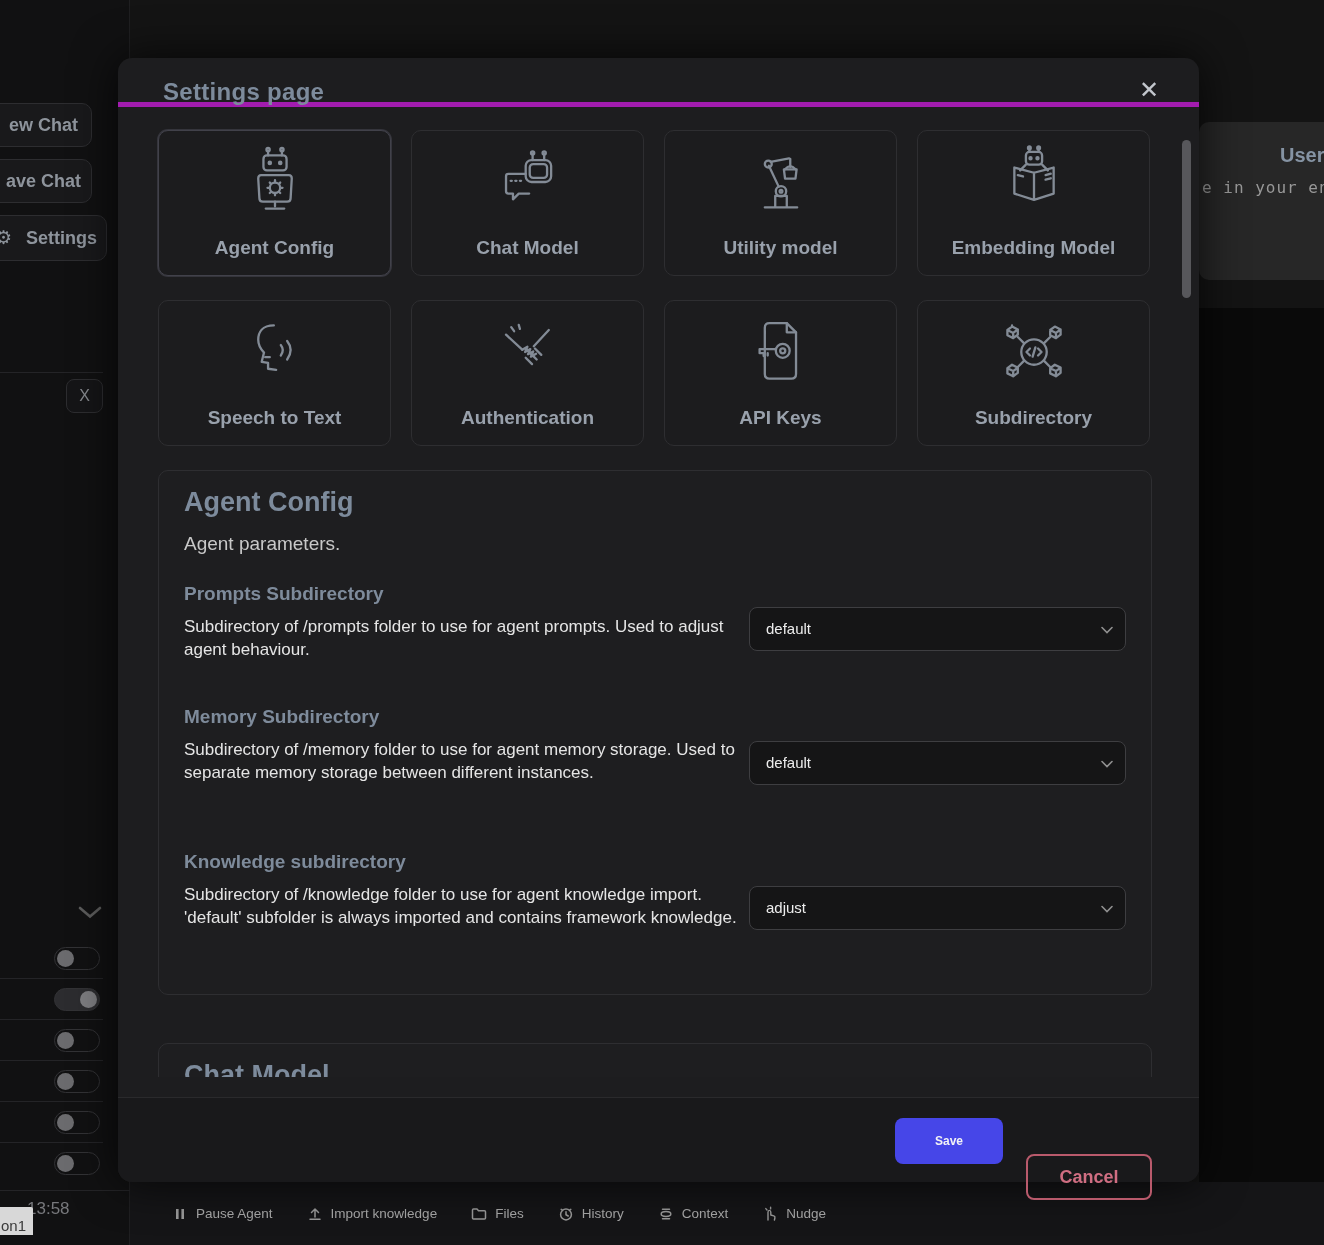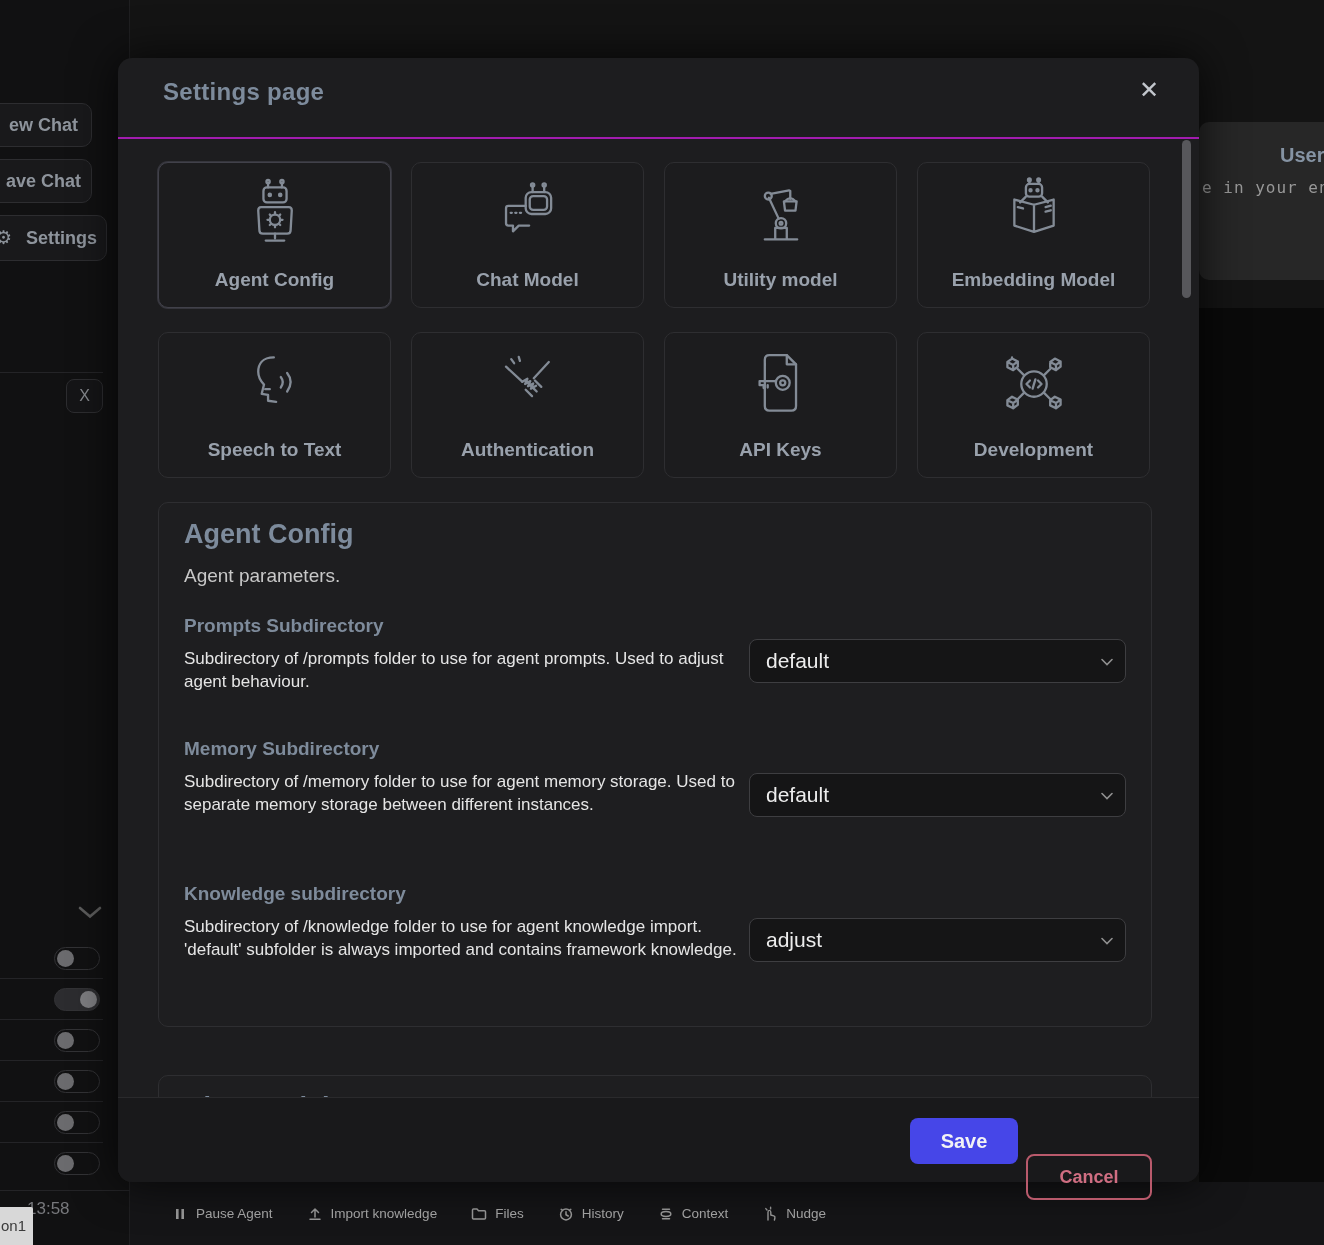--- a/index.html
+++ b/index.html
@@ -17,40 +17,40 @@
   .gear { position:absolute; font-size:19px; color:#8e949c; top:0; }
   .side-divider { position:absolute; left:0; height:1px; background:#242427; }
   .x-btn { position:absolute; left:66px; top:379px; width:37px; height:34px; border:1px solid #2d2d30; border-radius:8px;
     color:#85888d; font-size:16px; text-align:center; line-height:32px; background:#151517; }
   .chev-wrap { position:absolute; left:78px; top:905px; }
   .toggle { position:absolute; left:54px; width:46px; height:23px; border:1px solid #323235; border-radius:12px; background:transparent; }
   .toggle .knob { position:absolute; left:2px; top:2px; width:17px; height:17px; border-radius:50%; background:#6b6b6e; }
   .toggle.on { background:#2c2c2f; }
   .toggle.on .knob { left:auto; right:2px; background:#7d7d80; }
   #side-time { position:absolute; left:27px; top:1199px; font-size:17px; color:#77787c; }
-  #tooltip { position:absolute; left:0; top:1207px; width:33px; height:38px; background:#d8d8d8; color:#3a3a3a;
+  #tooltip { position:absolute; left:0; top:1207px; width:33px; height:28px; background:#d8d8d8; color:#3a3a3a;
     font-size:15px; line-height:38px; padding-left:1px; border-radius:0 2px 0 0; z-index:30; }
 
   
   #chat-bubble { position:absolute; left:1069px; top:122px; width:125px; height:158px; background:#272727; border-radius:10px 0 0 10px; }
   #chat-user { position:absolute; left:81px; top:22px; font-size:20px; font-weight:bold; color:#8593a3; white-space:nowrap; }
   #chat-frag { position:absolute; left:3px; top:56px; font-family:"DejaVu Sans Mono","Liberation Mono",monospace;
     font-size:16px; letter-spacing:1px; color:#989898; white-space:nowrap; }
   #chat-dark { position:absolute; left:1069px; top:308px; width:125px; height:874px; background:#0a0a0a; }
 
   
   #bottom-bar { position:absolute; left:0; top:1182px; width:1194px; height:63px; background:#151517;
     display:flex; align-items:center; padding-left:42px; gap:34px; }
   .bbar-item { display:flex; align-items:center; gap:8px; color:#a8a8a8; font-size:13.5px; white-space:nowrap; }
   .bbar-item svg { display:block; }
 
   
   #modal { position:absolute; left:118px; top:58px; width:1081px; height:1124px; background:#1d1d1f; border-radius:14px;
     box-shadow:0 0 45px rgba(0,0,0,.75); z-index:10; }
-  #modal-header { position:relative; height:81px; border-bottom:2px solid #a21caf; }
+  #modal-header { position:relative; height:49px; border-bottom:5px solid #a21caf; }
   #modal-title { position:absolute; left:45px; top:20px; font-size:24px; font-weight:bold; color:#7d8b9c; letter-spacing:.3px; }
   #modal-close { position:absolute; right:40px; top:18px; font-size:24px; font-weight:bold; color:#c2c6cc; cursor:pointer; }
   #modal-body { position:relative; height:970px; overflow:hidden; }
   #modal-footer { position:absolute; left:0; bottom:0; width:100%; height:85px; background:#19191b;
     border-top:1px solid #2a2a2c; border-radius:0 0 14px 14px; }
 
   
   #cards { position:absolute; left:40px; top:23px; display:grid; grid-template-columns:repeat(4,233px); gap:24px 20px; }
   .card { position:relative; width:233px; height:146px; background:#1c1c1e; border:1px solid #2e2e31; border-radius:10px; cursor:pointer; }
   .card.active { border-color:#41414a; box-shadow:0 0 0 1px #35353c; }
@@ -59,29 +59,29 @@
 
   
   .section-card { position:absolute; left:40px; width:994px; background:#1e1e20; border:1px solid #2e2e31; border-radius:10px; }
   #section-agent { top:363px; height:525px; }
   #section-next { top:936px; height:110px; }
   .sec-title { position:absolute; left:25px; top:16px; font-size:27px; font-weight:bold; color:#7d8b9c; }
   .sec-sub { position:absolute; left:25px; top:62px; font-size:19px; color:#c8c8c8; }
   .f-label { position:absolute; left:25px; font-size:19px; font-weight:bold; color:#7e8b9b; }
   .f-desc { position:absolute; left:25px; width:553px; font-size:17px; line-height:23px; color:#e5e5e5; }
   .select { position:absolute; right:25px; width:377px; height:44px; background:#151516; border:1px solid #3e3e41;
-    border-radius:8px; color:#ededed; font-size:21px; line-height:42px; padding-left:16px; cursor:pointer; }
+    border-radius:8px; color:#ededed; font-size:15px; line-height:42px; padding-left:16px; cursor:pointer; }
   .select svg { position:absolute; right:12px; top:18px; }
 
   
   #scroll-thumb { position:absolute; right:8px; top:82px; width:9px; height:158px; background:#57575b; border-radius:5px; }
 
   
-  #save-btn { position:absolute; right:181px; top:20px; width:108px; height:46px; background:#4646e8; border:none;
-    border-radius:8px; color:#f2f2f5; font-size:20px; font-weight:bold; font-family:inherit; cursor:pointer; }
+  #save-btn { position:absolute; right:196px; top:20px; width:108px; height:46px; background:#4646e8; border:none;
+    border-radius:8px; color:#f2f2f5; font-size:12px; font-weight:bold; font-family:inherit; cursor:pointer; }
   #cancel-btn { position:absolute; right:47px; top:20px; width:126px; height:46px; background:transparent;
     border:2px solid #b95a6c; border-radius:8px; color:#d06e82; font-size:18px; font-weight:bold; font-family:inherit; cursor:pointer;margin-top:36px; }
 </style>
 </head>
 <body>
 
 <div id="stage">
 
   <div id="main">
 
@@ -319,21 +319,21 @@
             <svg width="74" height="74" viewBox="0 0 64 64" fill="none" stroke="#838b96" stroke-width="2" stroke-linecap="round" stroke-linejoin="round">
               <circle cx="32" cy="32" r="11"></circle>
               <path d="M28.5 29 l-3 3 l3 3 M35.5 29 l3 3 l-3 3 M33.2 28 l-2.4 8"></path>
               <path d="M23.5 24.5 L18 19 M40.5 24.5 L46 19 M23.5 39.5 L18 45 M40.5 39.5 L46 45"></path>
               <path d="M9 13 l4 -3 l5 2.5 l-4 3 Z M13 10 v-1 M9 13 v4.5 l5 2.5 v-4.5 M18 12.5 v4.5 l-4 3"></path>
               <path d="M46 13 l4 -3 l5 2.5 l-4 3 Z M46 13 v4.5 l5 2.5 v-4.5 M55 12.5 v4.5 l-4 3"></path>
               <path d="M9 46 l4 -3 l5 2.5 l-4 3 Z M9 46 v4.5 l5 2.5 v-4.5 M18 45.5 v4.5 l-4 3"></path>
               <path d="M46 46 l4 -3 l5 2.5 l-4 3 Z M46 46 v4.5 l5 2.5 v-4.5 M55 45.5 v4.5 l-4 3"></path>
             </svg>
           </span>
-          <span class="label">Development</span>
+          <span class="label">Subdirectory</span>
         </div>
       </div>
 
       <div class="section-card" id="section-agent">
         <div class="sec-title">Agent Config</div>
         <div class="sec-sub">Agent parameters.</div>
 
         <div class="f-label" style="top:112px;">Prompts Subdirectory</div>
         <div class="f-desc" style="top:144px;">Subdirectory of /prompts folder to use for agent prompts. Used to adjust agent behaviour.</div>
         <div class="select" style="top:136px;">

